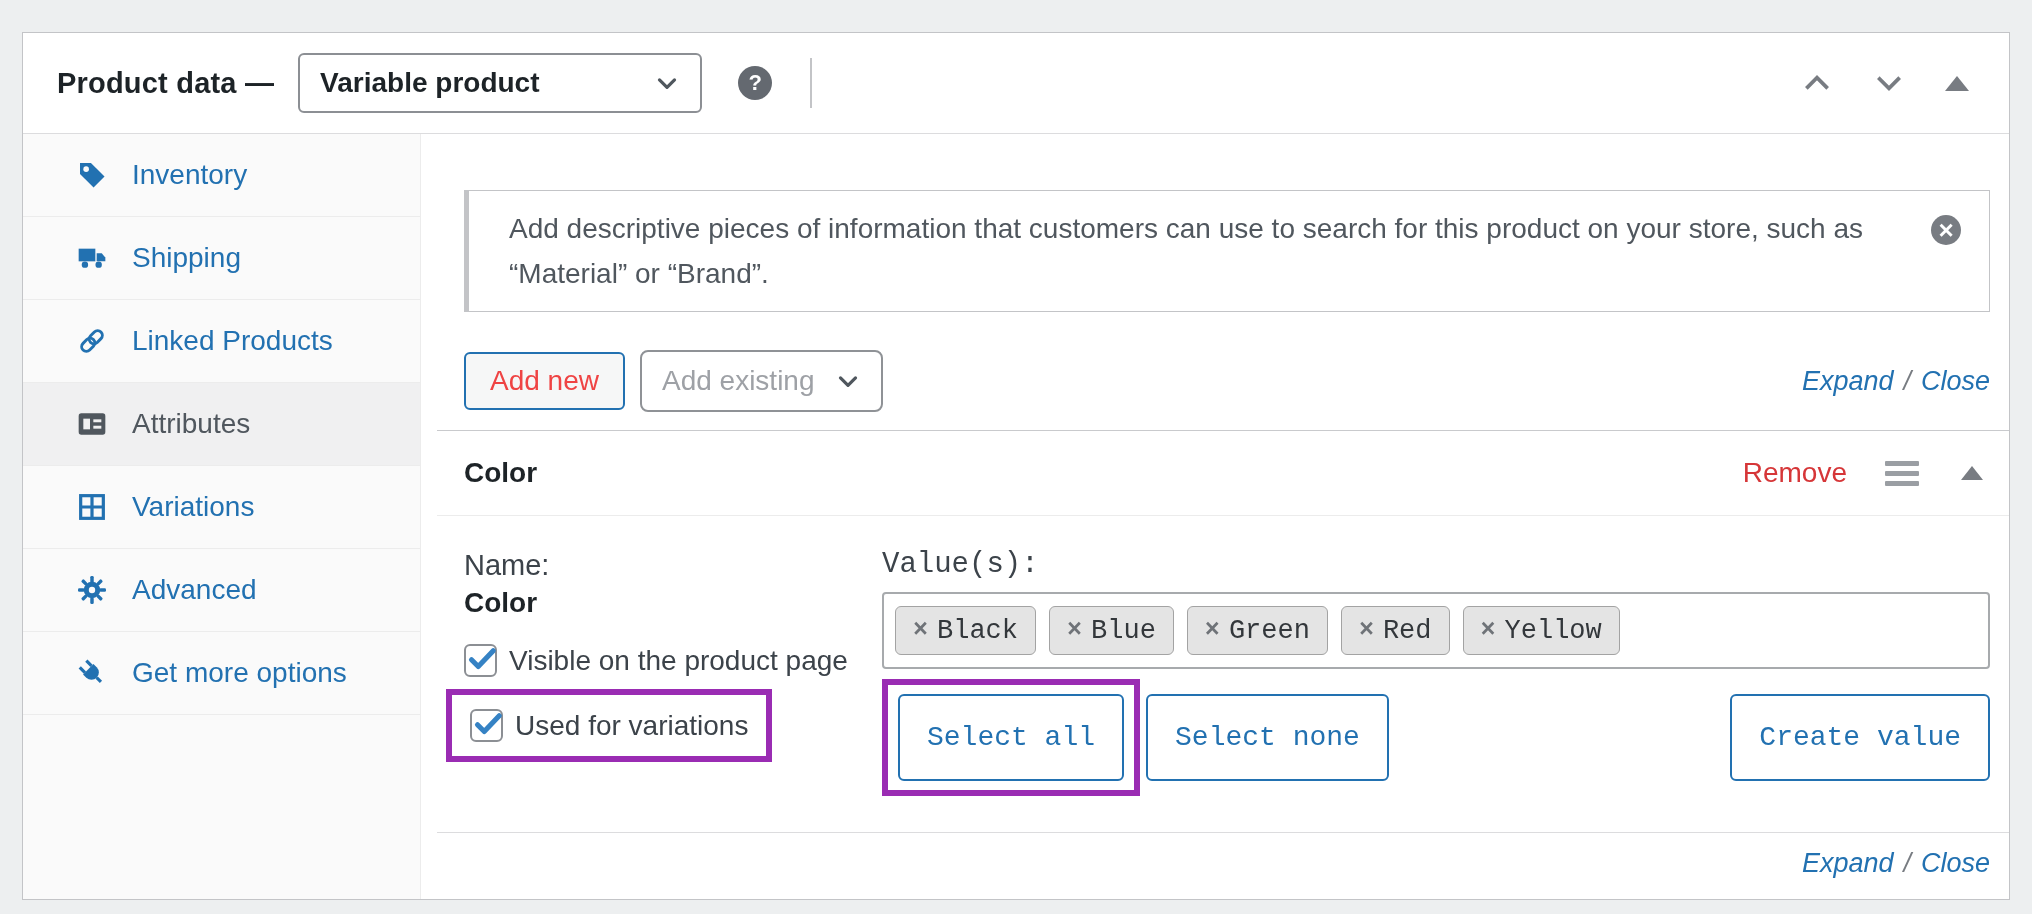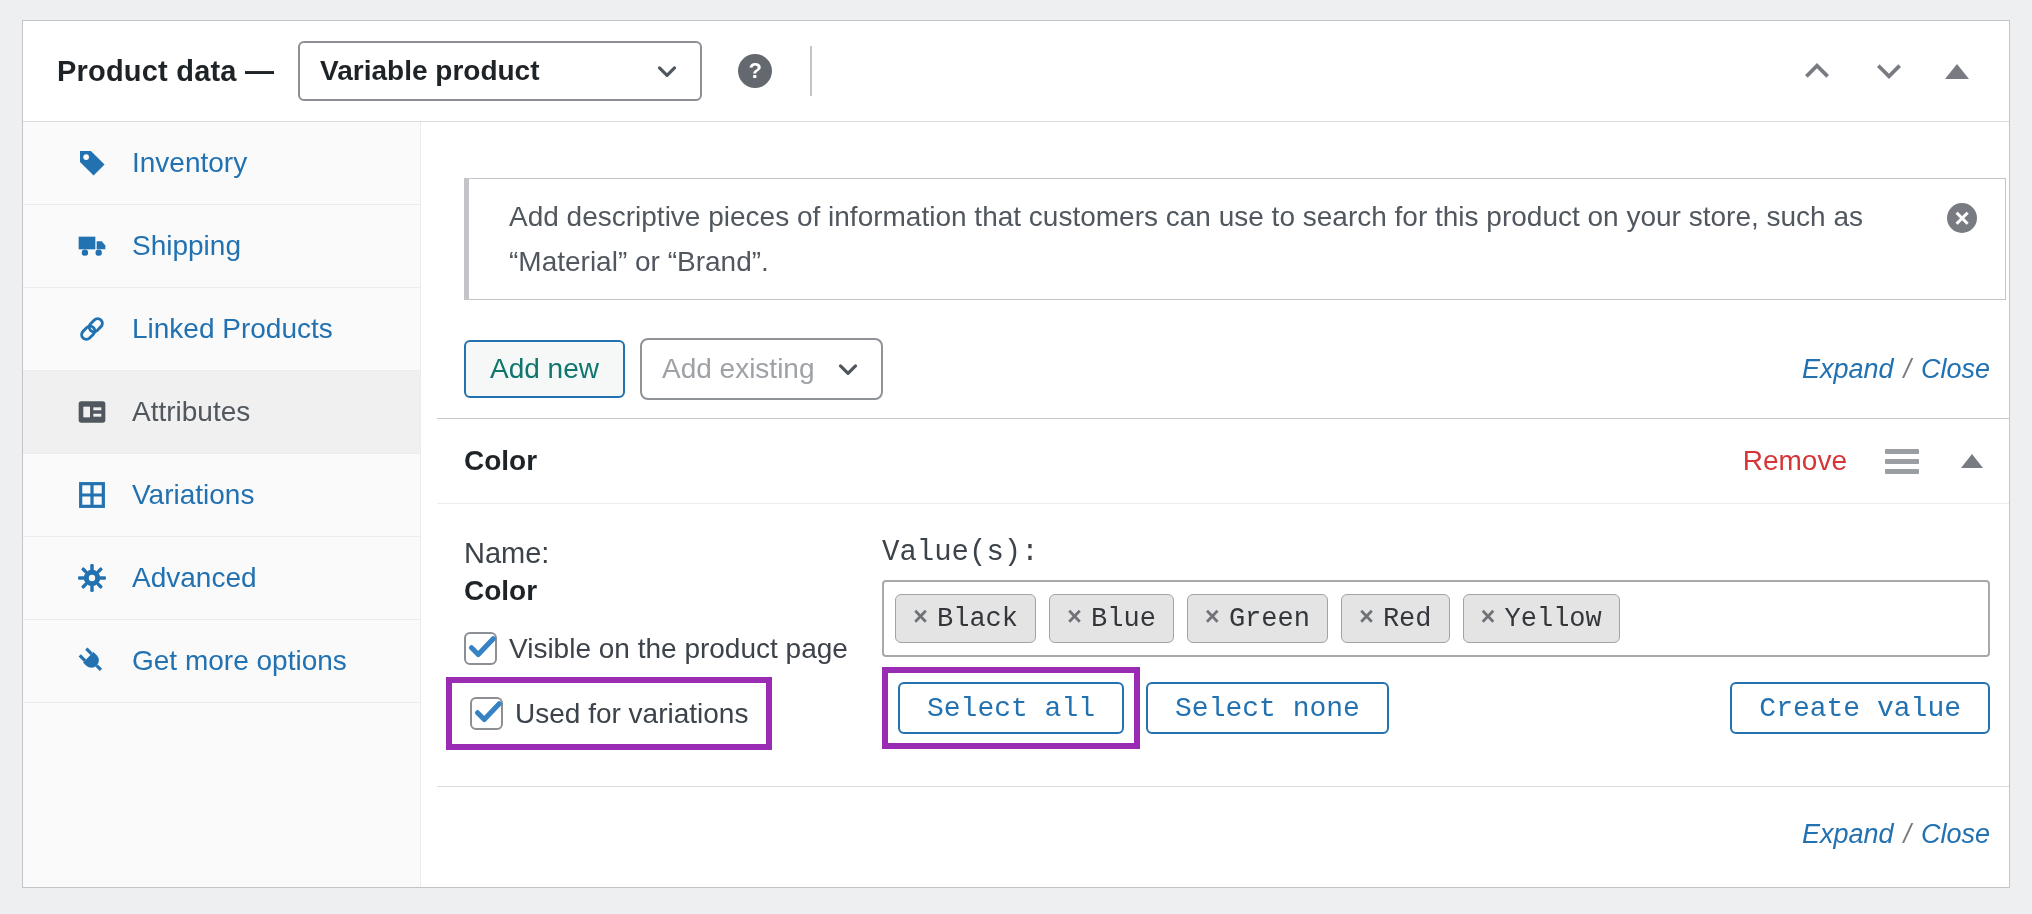--- a/index.html
+++ b/index.html
@@ -1,17 +1,17 @@
 <!DOCTYPE html>
 <html><head>
 <meta charset="utf-8">
 <style>
   * { margin:0; padding:0; box-sizing:border-box; }
   html,body { width:2032px; height:914px; background:#edeff0; font-family:"Liberation Sans",sans-serif; }
-  .panel { position:absolute; left:22px; top:20px; width:1988px; height:868px; background:#fff; border:1px solid #c3c4c7; display:flex; flex-direction:column; }
+  .panel { position:absolute; left:22px; top:32px; width:1988px; height:868px; background:#fff; border:1px solid #c3c4c7; display:flex; flex-direction:column; }
 
   
   .panel-header { height:101px; flex:0 0 101px; border-bottom:1px solid #dcdcde; display:flex; align-items:center; padding:0 40px 0 34px; background:#fff; }
   .panel-title { font-size:29px; font-weight:bold; color:#1d2327; letter-spacing:0.2px; }
   .type-select { margin-left:24px; width:404px; height:60px; border:2px solid #8c8f94; border-radius:6px; background:#fff; display:flex; align-items:center; justify-content:space-between; padding:0 18px 0 20px; cursor:pointer; }
   .type-select .val { font-size:28px; font-weight:bold; color:#1d2327; }
   .help-bubble { margin-left:36px; width:34px; height:34px; border-radius:50%; background:#646970; color:#fff; display:flex; align-items:center; justify-content:center; font-size:22px; font-weight:bold; cursor:pointer; }
   .head-divider { margin-left:38px; width:2px; height:50px; background:#c3c4c7; }
   .head-spacer { flex:1; }
   .head-icons { display:flex; align-items:center; gap:40px; color:#787c82; }
@@ -23,26 +23,26 @@
   .sidebar { width:398px; flex:0 0 398px; background:#fafafa; border-right:1px solid #ececec; }
   .side-item { height:83px; display:flex; align-items:center; padding-left:53px; gap:24px; border-bottom:1px solid #ececec; color:#2271b1; font-size:28px; cursor:pointer; background:#fafafa; }
   .side-item .icon { width:32px; height:32px; display:flex; color:#2271b1; }
   .side-item.active { background:#f0f0f1; color:#50575e; }
   .side-item.active .icon { color:#50575e; }
   .side-item svg { width:32px; height:32px; }
 
   .main { flex:1; display:flex; flex-direction:column; background:#fff; }
 
   
-  .notice { margin:56px 3px 0 27px; position:relative; background:#fff; border:1px solid #c3c4c7; border-left:5px solid #c3c4c7; padding:15px 110px 15px 40px; font-size:28px; color:#50575e; line-height:45px; }
+  .notice { margin:56px 19px 0 27px; position:relative; background:#fff; border:1px solid #c3c4c7; border-left:5px solid #c3c4c7; padding:15px 110px 15px 40px; font-size:28px; color:#50575e; line-height:45px; }
   .notice-dismiss { position:absolute; top:24px; right:28px; width:30px; height:30px; border-radius:50%; background:#787c82; color:#fff; display:flex; align-items:center; justify-content:center; font-size:26px; font-weight:bold; line-height:1; cursor:pointer; }
 
   
   .toolbar { display:flex; align-items:center; margin:38px 19px 0 27px; }
-  .btn-outline { height:58px; padding:0 24px; background:#f6f7f7; border:2px solid #2271b1; border-radius:6px; color:#0f766e; font-size:28px; display:inline-flex; align-items:center; cursor:pointer; font-family:inherit; }
+  .btn-outline { height:58px; padding:0 24px; background:#f6f7f7; border:2px solid #2271b1; border-radius:6px; color:#ef4444; font-size:28px; display:inline-flex; align-items:center; cursor:pointer; font-family:inherit; }
   .add-existing { margin-left:15px; width:243px; height:62px; border:2px solid #8f9296; border-radius:8px; background:#fff; display:flex; align-items:center; justify-content:space-between; padding:0 18px 0 20px; cursor:pointer; }
   .add-existing .ph { font-size:28px; color:#9ea1a6; }
   .expand-close { display:flex; gap:10px; align-items:center; font-size:27px; font-style:italic; }
   .expand-close a { color:#2271b1; text-decoration:none; cursor:pointer; }
   .expand-close .sep { color:#787c82; }
 
   
   .attr-box { margin-top:18px; border-top:1px solid #c9cacd; }
   .attr-header { height:85px; display:flex; align-items:center; padding:0 26px 0 27px; border-bottom:1px solid #ececec; }
   .attr-title { font-size:28px; font-weight:bold; color:#1d2327; }
@@ -58,21 +58,21 @@
   .cb-row { display:flex; align-items:center; gap:12px; margin-top:22px; }
   .checkbox { position:relative; width:33px; height:33px; border:2px solid #8c8f94; border-radius:6px; background:#fff; flex:0 0 33px; cursor:pointer; }
   .checkbox svg { position:absolute; left:-2px; top:-5px; width:36px; height:36px; }
   .cb-label { font-size:28px; color:#3c434a; white-space:nowrap; }
 
   .col-values { flex:1;font-family:Liberation Mono, monospace; }
   .tags-box { margin-top:8px; border:2px solid #a7aaad; border-radius:4px; background:#fff; padding:12px 11px; display:flex; gap:13px; min-height:77px; }
   .tag { background:#e4e4e4; border:1px solid #a3a3a3; border-radius:6px; height:49px; display:inline-flex; align-items:center; padding:0 17px; gap:9px; font-size:27px; color:#33373b; }
   .tag .x { color:#6f7378; font-size:25px; font-weight:bold; cursor:pointer; }
   .val-buttons { display:flex; align-items:center; margin-top:10px; }
-  .btn-wc { height:52px; padding:0 27px; background:#fff; border:2px solid #2271b1; border-radius:6px; color:#2271b1; font-size:28px; display:inline-flex; align-items:center; cursor:pointer; font-family:inherit; }
+  .btn-wc { height:87px; padding:0 27px; background:#fff; border:2px solid #2271b1; border-radius:6px; color:#2271b1; font-size:28px; display:inline-flex; align-items:center; cursor:pointer; font-family:inherit; }
   .val-spacer { flex:1; }
 
   
   .hl { border:6px solid #9a2cb3; }
   .hl-variations { display:inline-block; margin-top:12px; margin-left:-18px; padding:14px 18px; }
   .hl-variations .cb-row { margin-top:0;align-items:center; }
   .hl-selectall { padding:9px 10px; margin-right:6px; display:inline-flex; }
   .hl-save { display:inline-flex; padding:11px 13px; margin-left:-17px; }
 
   

